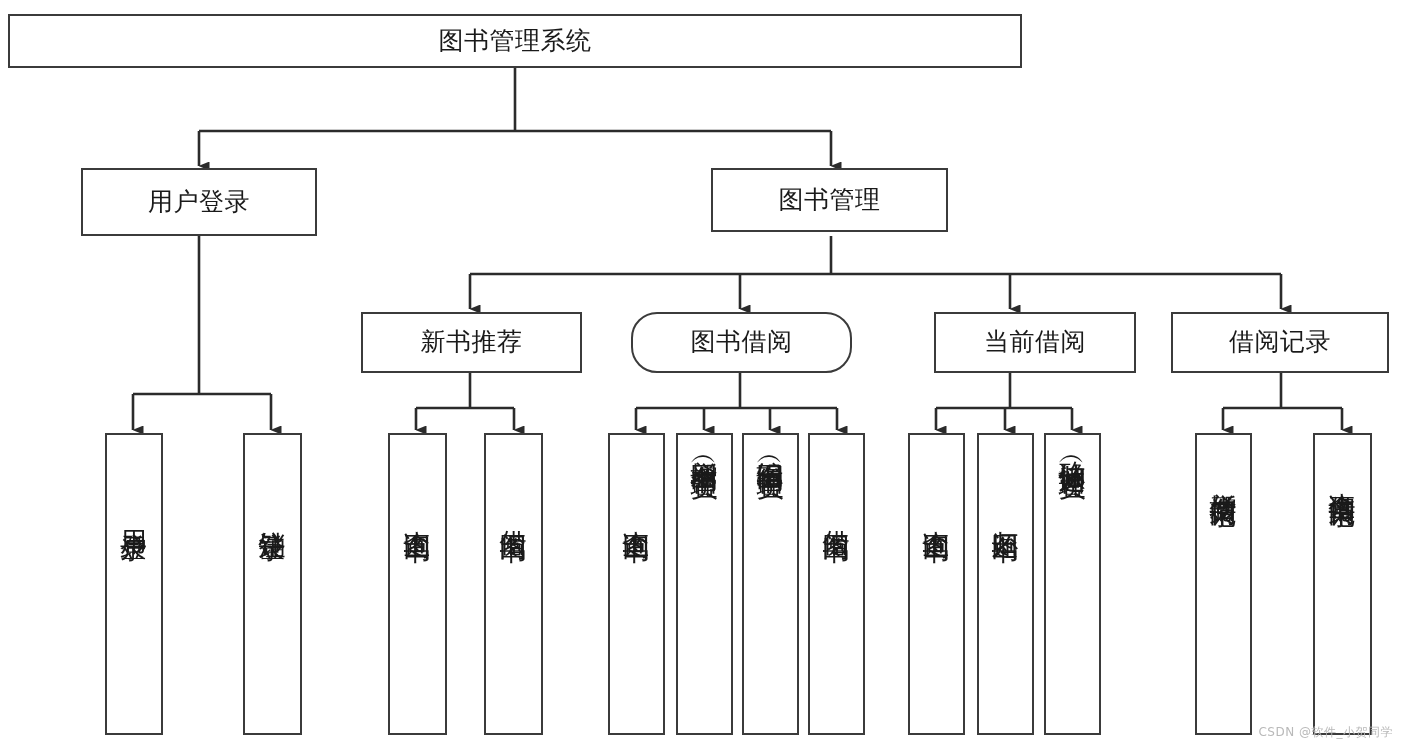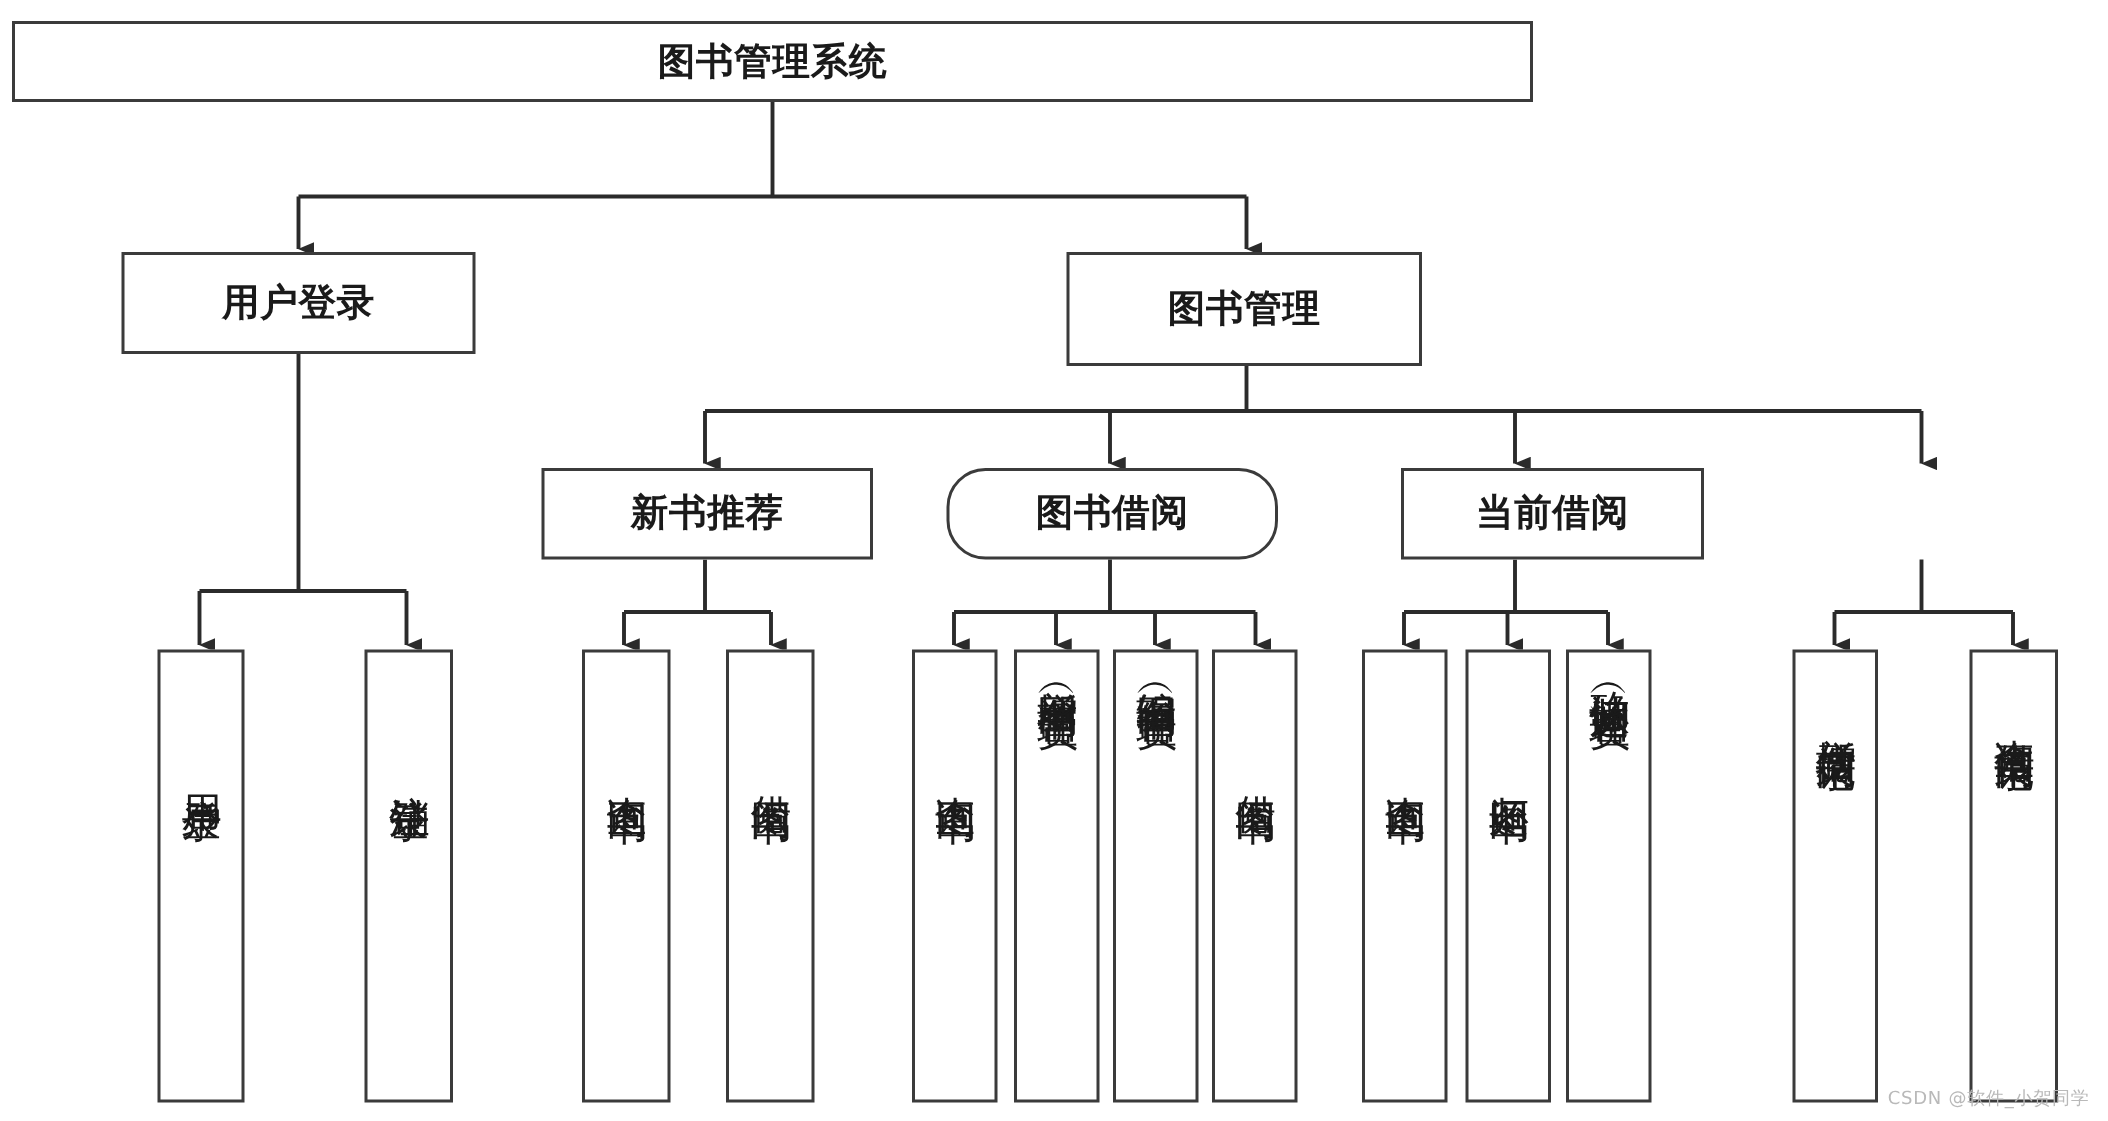--- a/index.html
+++ b/index.html
@@ -37,21 +37,20 @@
   }
   .node .label {
     display: block;
     text-align: center;
     line-height: 1.05;
     letter-spacing: 0.5px;
   }
   .node.horizontal .label {
     writing-mode: horizontal-tb;
     font-size: 25px;
-    font-weight: bold;
   }
   .node.vertical {
     align-items: flex-start;
     justify-content: center;
     padding-top: 6px;
   }
   .node.vertical .label {
     writing-mode: vertical-rl;
     text-orientation: upright;
     font-size: 27px;
@@ -124,32 +123,35 @@
     </g>
   </svg>
 
   <div class="node horizontal" style="left:8px; top:14px; width:1014px; height:54px;">
     <span class="label">图书管理系统</span>
   </div>
 
   <div class="node horizontal" style="left:81px; top:168px; width:236px; height:68px;">
     <span class="label">用户登录</span>
   </div>
-  <div class="node horizontal" style="left:711px; top:168px; width:237px; height:76px;">
+  <div class="node horizontal" style="left:711px; top:168px; width:237px; height:64px;">
     <span class="label">图书管理</span>
   </div>
 
   <div class="node horizontal" style="left:361px; top:312px; width:221px; height:61px;">
     <span class="label">新书推荐</span>
   </div>
   <div class="node horizontal" style="left:631px; top:312px; width:221px; height:61px;border-radius:26px;">
     <span class="label">图书借阅</span>
   </div>
   <div class="node horizontal" style="left:934px; top:312px; width:202px; height:61px;">
     <span class="label">当前借阅</span>
+  </div>
+  <div class="node horizontal" style="left:1171px; top:312px; width:218px; height:61px;">
+    <span class="label">借阅记录</span>
   </div>
 
   <div class="node vertical" style="left:105px; top:433px; width:58px; height:302px; padding-top:74px;">
     <span class="label">用户登录</span>
   </div>
   <div class="node vertical" style="left:243px; top:433px; width:59px; height:302px; padding-top:74px;">
     <span class="label">注销登录</span>
   </div>
 
   <div class="node vertical" style="left:388px; top:433px; width:59px; height:302px; padding-top:74px;">

